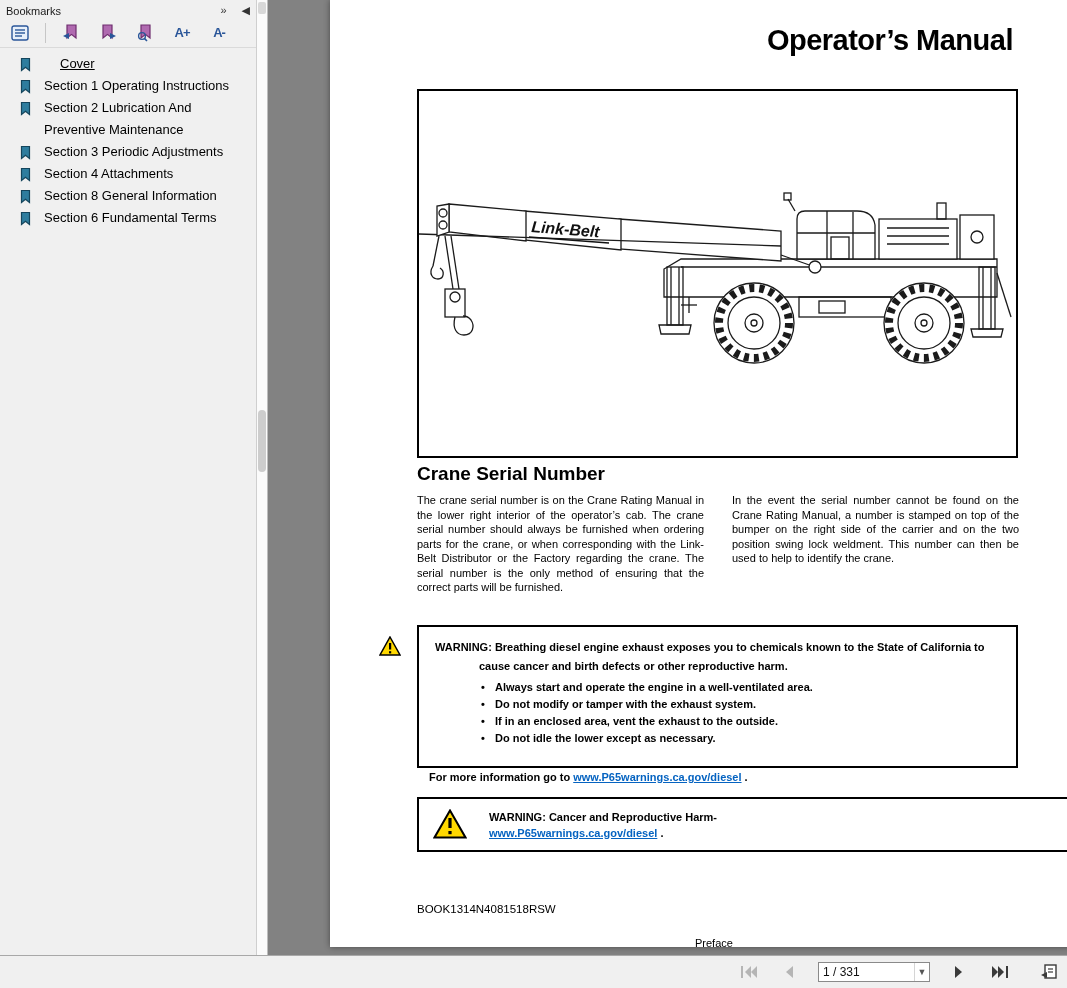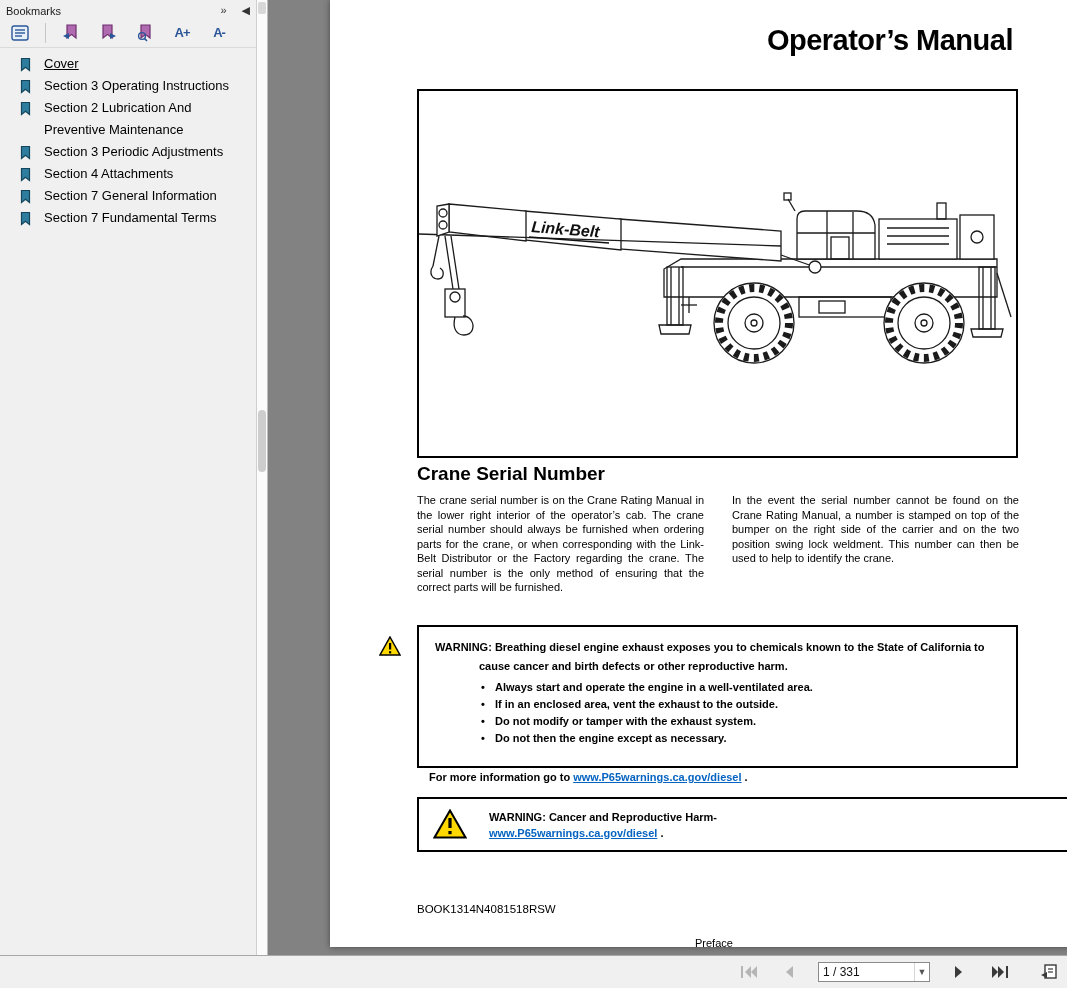--- a/index.html
+++ b/index.html
@@ -14,21 +14,21 @@
   .sidebar-header .spacer { flex:1; }
   .panel-glyph { font-size:11px; color:#333; margin-left:9px; cursor:pointer; line-height:11px; }
   .sidebar-toolbar { height:30px; display:flex; align-items:center; padding:0 8px; gap:13px; border-bottom:1px solid #dadada; }
   .tb-sep { width:1px; height:20px; background:#c6c6c6; }
   .tb-btn { display:inline-flex; align-items:center; justify-content:center; width:24px; height:22px; cursor:pointer; }
   .tb-text { font-size:13px; font-weight:bold; color:#2a5699; letter-spacing:-1px; }
 
   .bookmark-list { list-style:none; padding:5px 4px 0 6px; }
   .bookmark-list li { position:relative; padding:0 4px 0 38px; font-size:13px; line-height:22px; color:#000; cursor:pointer; max-width:245px; }
   .bm-icon { position:absolute; left:12px; top:4px; }
-  .bookmark-list li.active .bm-label { text-decoration:underline; }
+  .bookmark-list li.active .bm-label { text-decoration:underline;margin-left:16px; }
 
   
   .side-scroll { position:absolute; left:257px; top:0; width:11px; height:955px; background:#fbfbfb; border-right:1px solid #bdbdbd; }
   .side-scroll .thumb { position:absolute; left:1px; top:410px; width:8px; height:62px; background:#cdcdcd; border-radius:4px; }
   .side-scroll .cap { position:absolute; left:1px; top:2px; width:8px; height:12px; background:#d8d8d8; border-radius:2px; }
 
   
   .doc-area { position:absolute; left:268px; top:0; width:799px; height:955px; background:#828282; overflow:hidden; }
   .pdf-page { position:absolute; left:62px; top:0; width:792px; height:947px; background:#ffffff; box-shadow:0 0 6px rgba(0,0,0,.45); }
 
@@ -115,21 +115,21 @@
       <li class="active">
         <span class="bm-icon"><svg width="15" height="15" viewBox="0 0 15 15">
               <path d="M3.5 1.5 h8 v12 l-4 -3.2 -4 3.2 z" fill="#2e7d9e" stroke="#14455c" stroke-width="1.2"></path>
             </svg></span>
         <span class="bm-label">Cover</span>
       </li>
       <li>
         <span class="bm-icon"><svg width="15" height="15" viewBox="0 0 15 15">
               <path d="M3.5 1.5 h8 v12 l-4 -3.2 -4 3.2 z" fill="#2e7d9e" stroke="#14455c" stroke-width="1.2"></path>
             </svg></span>
-        <span class="bm-label">Section 3 Operating Instructions</span>
+        <span class="bm-label">Section 1 Operating Instructions</span>
       </li>
       <li>
         <span class="bm-icon"><svg width="15" height="15" viewBox="0 0 15 15">
               <path d="M3.5 1.5 h8 v12 l-4 -3.2 -4 3.2 z" fill="#2e7d9e" stroke="#14455c" stroke-width="1.2"></path>
             </svg></span>
         <span class="bm-label">Section 2 Lubrication And Preventive Maintenance</span>
       </li>
       <li>
         <span class="bm-icon"><svg width="15" height="15" viewBox="0 0 15 15">
               <path d="M3.5 1.5 h8 v12 l-4 -3.2 -4 3.2 z" fill="#2e7d9e" stroke="#14455c" stroke-width="1.2"></path>
@@ -139,27 +139,27 @@
       <li>
         <span class="bm-icon"><svg width="15" height="15" viewBox="0 0 15 15">
               <path d="M3.5 1.5 h8 v12 l-4 -3.2 -4 3.2 z" fill="#2e7d9e" stroke="#14455c" stroke-width="1.2"></path>
             </svg></span>
         <span class="bm-label">Section 4 Attachments</span>
       </li>
       <li>
         <span class="bm-icon"><svg width="15" height="15" viewBox="0 0 15 15">
               <path d="M3.5 1.5 h8 v12 l-4 -3.2 -4 3.2 z" fill="#2e7d9e" stroke="#14455c" stroke-width="1.2"></path>
             </svg></span>
-        <span class="bm-label">Section 7 General Information</span>
-      </li>
-      <li>
-        <span class="bm-icon"><svg width="15" height="15" viewBox="0 0 15 15">
-              <path d="M3.5 1.5 h8 v12 l-4 -3.2 -4 3.2 z" fill="#2e7d9e" stroke="#14455c" stroke-width="1.2"></path>
-            </svg></span>
-        <span class="bm-label">Section 7 Fundamental Terms</span>
+        <span class="bm-label">Section 8 General Information</span>
+      </li>
+      <li>
+        <span class="bm-icon"><svg width="15" height="15" viewBox="0 0 15 15">
+              <path d="M3.5 1.5 h8 v12 l-4 -3.2 -4 3.2 z" fill="#2e7d9e" stroke="#14455c" stroke-width="1.2"></path>
+            </svg></span>
+        <span class="bm-label">Section 6 Fundamental Terms</span>
       </li>
     </ul>
   </div>
 
   <div class="side-scroll">
     <div class="cap"></div>
     <div class="thumb"></div>
   </div>
 
   <div class="doc-area">
@@ -254,23 +254,23 @@
           <span class="tri-sm">
             <svg width="22" height="20" viewBox="0 0 22 20">
                 <polygon points="11,1 21,19 1,19" fill="#FFD800" stroke="#000" stroke-width="1.5"></polygon>
                 <rect x="10" y="7" width="2.2" height="6.5" fill="#000"></rect>
                 <rect x="10" y="15.2" width="2.2" height="2.2" fill="#000"></rect>
               </svg>
           </span><span>WARNING:</span> <span>Breathing diesel engine exhaust exposes you to chemicals known to the State of California to cause cancer and birth defects or other reproductive harm.</span>
         </div>
         <ul class="warn-bullets">
           <li>Always start and operate the engine in a well-ventilated area.</li>
+          <li>Do not modify or tamper with the exhaust system.</li>
           <li>If in an enclosed area, vent the exhaust to the outside.</li>
-          <li>Do not modify or tamper with the exhaust system.</li>
-          <li>Do not then the engine except as necessary.</li>
+          <li>Do not idle the lower except as necessary.</li>
         </ul>
         <div class="warn-more">
           <span>For more information go to </span><span class="link">www.P65warnings.ca.gov/diesel</span><span> .</span>
         </div>
       </div>
 
       <div class="warning-box warn2">
         <span>
           <svg width="34" height="30" viewBox="0 0 34 30">
               <polygon points="17,1.5 32.5,28.5 1.5,28.5" fill="#FFD800" stroke="#000" stroke-width="2"></polygon>

